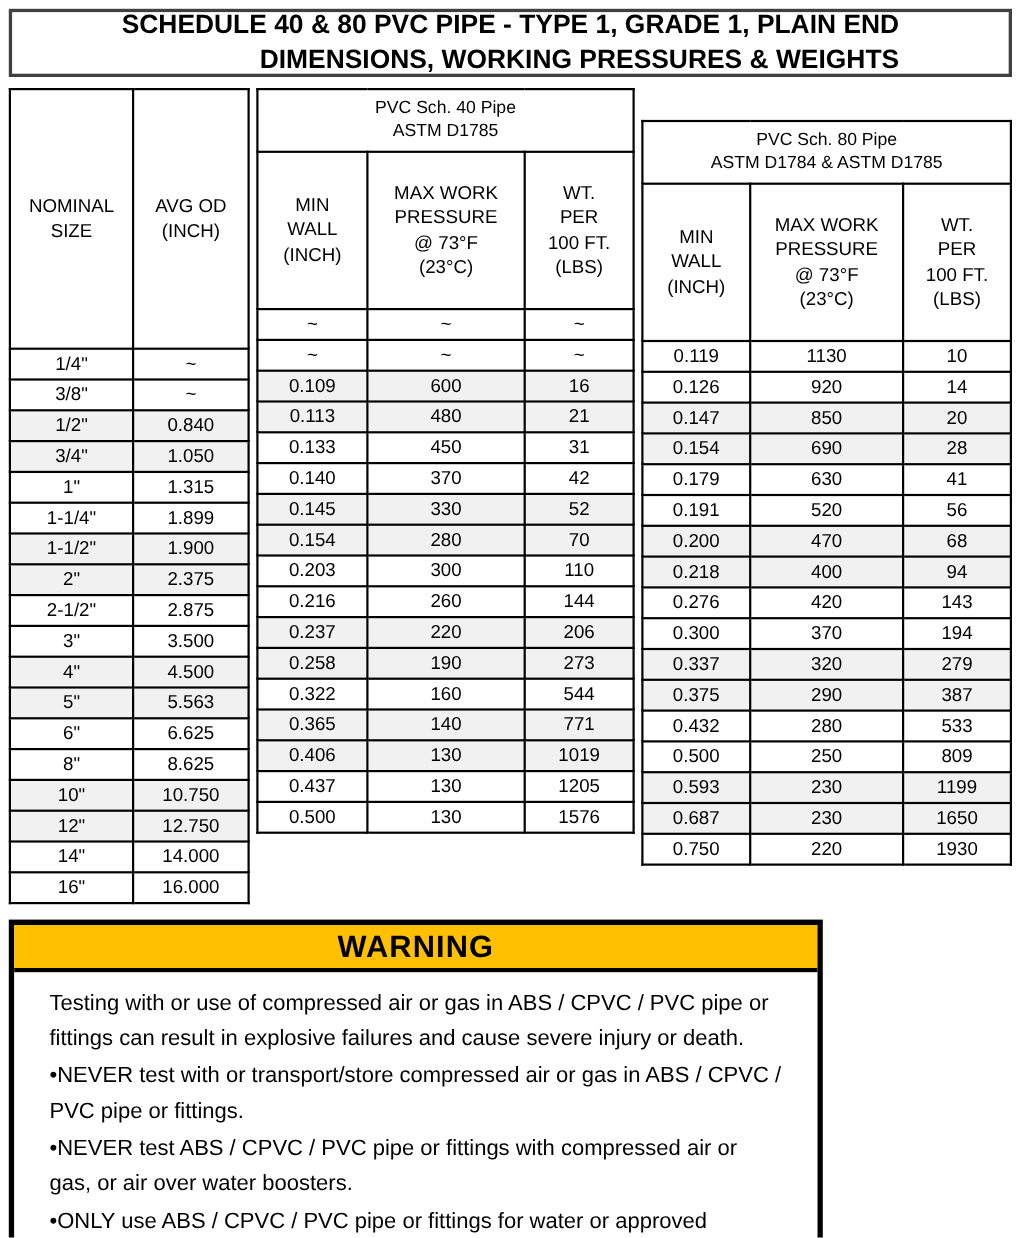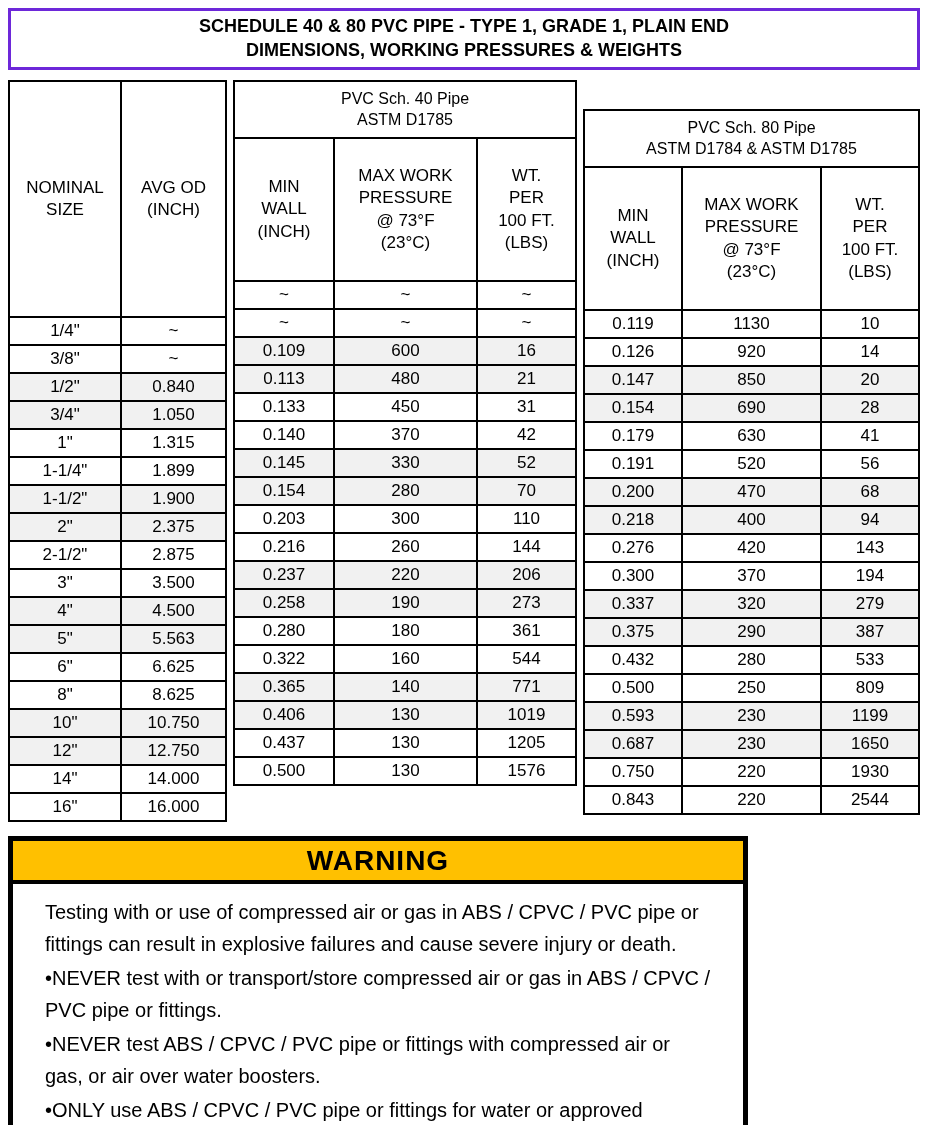--- a/index.html
+++ b/index.html
@@ -6,25 +6,25 @@
   html, body { background: #fff; }
   body {
     width: 928px; height: 1125px;
     font-family: "Liberation Sans", "DejaVu Sans", sans-serif;
     color: #000; overflow: hidden;
   }
   .page { width: 928px; height: 1125px; padding: 8px; }
 
   
   .title-box {
-    border: 3px solid #6d28d9;
+    border: 3px solid #404040;
     height: 62px;
     display: flex; align-items: center; justify-content: center;
-    text-align: center;
-    font-weight: bold; font-size: 18px; line-height: 1.32;
+    text-align: right;
+    font-weight: bold; font-size: 24px; line-height: 1.32;
     white-space: pre-line;
   }
 
   
   .tables {
     margin-top: 10px;
     display: flex; justify-content: space-between; align-items: flex-start;
     width: 912px;
   }
   table { border-collapse: collapse; table-layout: fixed; }
@@ -246,25 +246,20 @@
             <td>0.237</td>
             <td>220</td>
             <td>206</td>
           </tr>
           <tr class="shaded">
             <td>0.258</td>
             <td>190</td>
             <td>273</td>
           </tr>
           <tr>
-            <td>0.280</td>
-            <td>180</td>
-            <td>361</td>
-          </tr>
-          <tr>
             <td>0.322</td>
             <td>160</td>
             <td>544</td>
           </tr>
           <tr class="shaded">
             <td>0.365</td>
             <td>140</td>
             <td>771</td>
           </tr>
           <tr class="shaded">
@@ -389,25 +384,20 @@
           <tr class="shaded">
             <td>0.687</td>
             <td>230</td>
             <td>1650</td>
           </tr>
           <tr>
             <td>0.750</td>
             <td>220</td>
             <td>1930</td>
           </tr>
-          <tr>
-            <td>0.843</td>
-            <td>220</td>
-            <td>2544</td>
-          </tr>
         </tbody>
     </table>
 
   </div>
 
   <div class="warning-box">
     <div class="warning-band">WARNING</div>
     <div class="warning-body">
       <p>Testing with or use of compressed air or gas in ABS / CPVC / PVC pipe or fittings can result in explosive failures and cause severe injury or death.</p>
       <p class="bullet">NEVER test with or transport/store compressed air or gas in ABS / CPVC / PVC pipe or fittings.</p>

